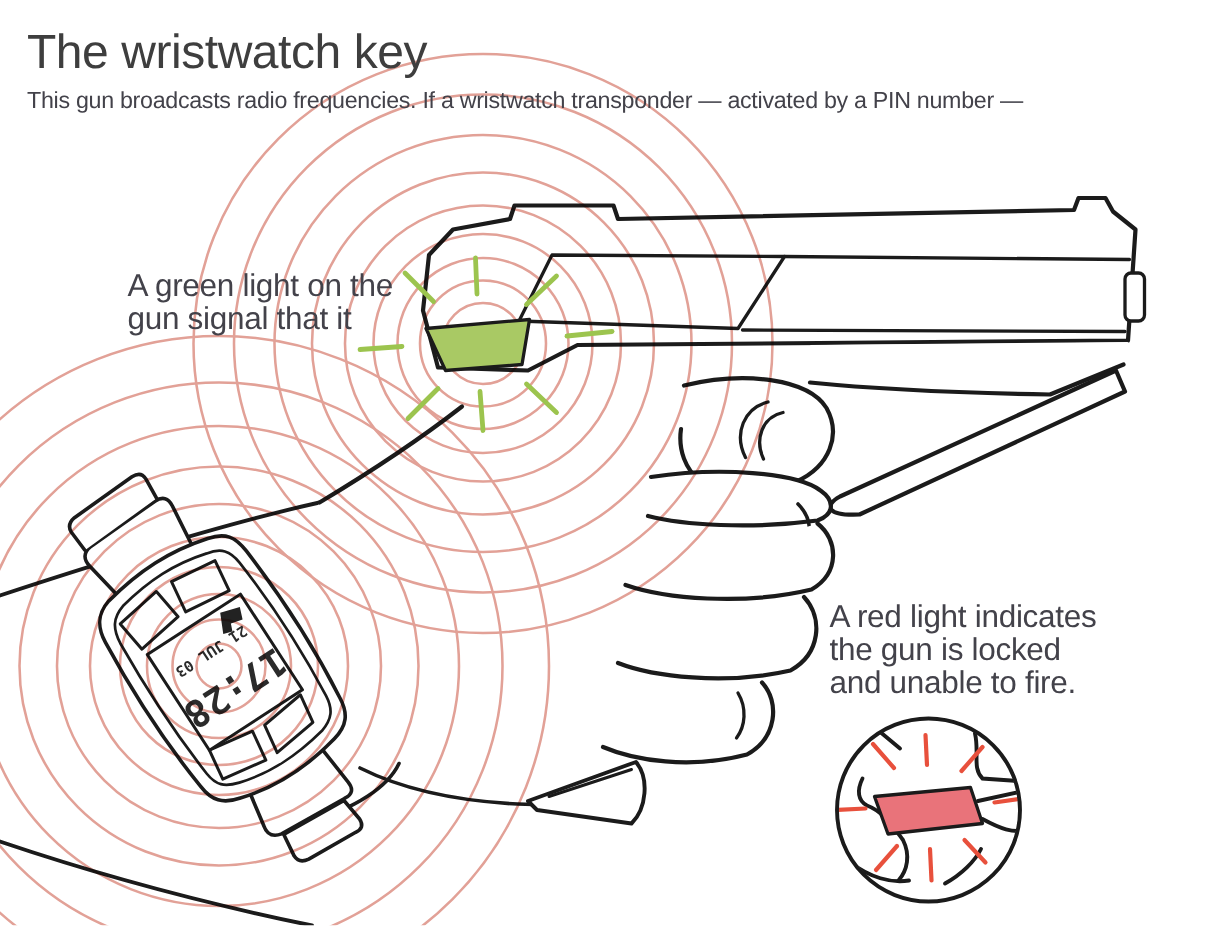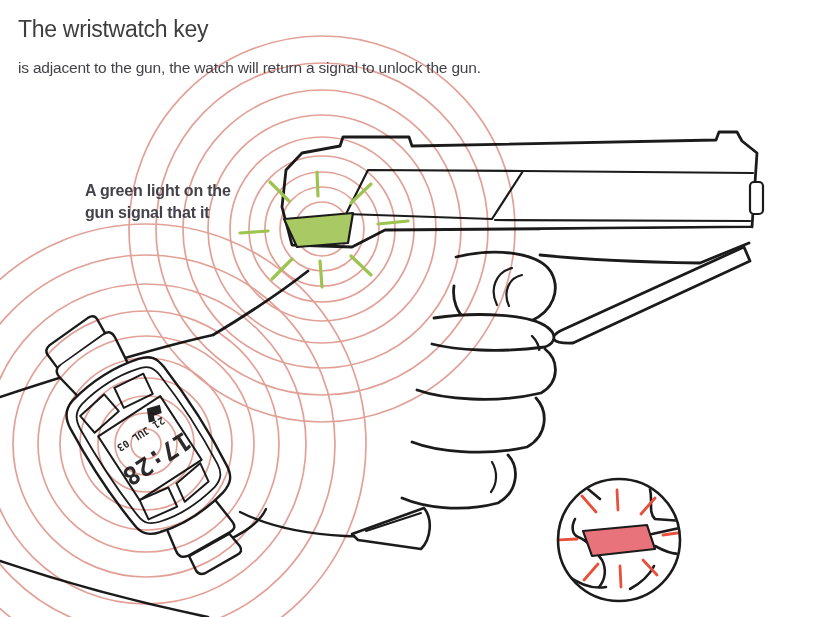--- a/index.html
+++ b/index.html
@@ -1,24 +1,24 @@
 <!DOCTYPE html>
 <html><head>
 <meta charset="utf-8">
 <style>
   html,body{margin:0;padding:0;background:#fff;}
   .stage{position:relative;width:820px;height:617px;background:#fff;overflow:hidden;
          font-family:"Liberation Sans",sans-serif;}
   .stage svg{position:absolute;left:0;top:0;}
-  .page-title{position:absolute;left:18px;top:16px;font-size:23px;font-weight:400;
+  .page-title{position:absolute;left:18px;top:16px;font-size:32px;font-weight:400;
               color:#3e3e3e;letter-spacing:-0.3px;}
   .page-desc{position:absolute;left:18px;top:57px;font-size:15.5px;line-height:21px;
              color:#43424a;letter-spacing:-0.2px;}
-  .callout{position:absolute;font-size:16px;line-height:22px;color:#43424a;
-           letter-spacing:-0.2px;font-weight:bold;}
+  .callout{position:absolute;font-size:21px;line-height:22px;color:#43424a;
+           letter-spacing:-0.2px;}
   .callout-green{left:85px;top:180px;}
   .callout-red{left:553px;top:401px;}
 </style>
 </head>
 <body>
 
 <div class="stage">
 
 <svg width="820" height="617" viewBox="0 0 820 617">
 
@@ -159,22 +159,27 @@
         <path d="M 643,560 L 657,575"></path>
       </g>
     </g>
     <circle cx="619" cy="540" r="61" fill="none" stroke="#1b1b1b" stroke-width="2.6"></circle>
   </g>
 </svg>
 
 <h1 class="page-title" style="margin:0;">The wristwatch key</h1>
 
 <div class="page-desc">
-  <div>is adjacent to the gun, the watch will return a signal to unlock the gun.</div>
+  <div>This gun broadcasts radio frequencies. If a wristwatch transponder — activated by a PIN number —</div>
 </div>
 
 <div class="callout callout-green">
   <div>A green light on the</div>
   <div>gun signal that it</div>
 </div>
 
+<div class="callout callout-red">
+  <div>A red light indicates</div>
+  <div>the gun is locked</div>
+  <div>and unable to fire.</div>
+</div>
 
 </div>
 
 </body></html>

